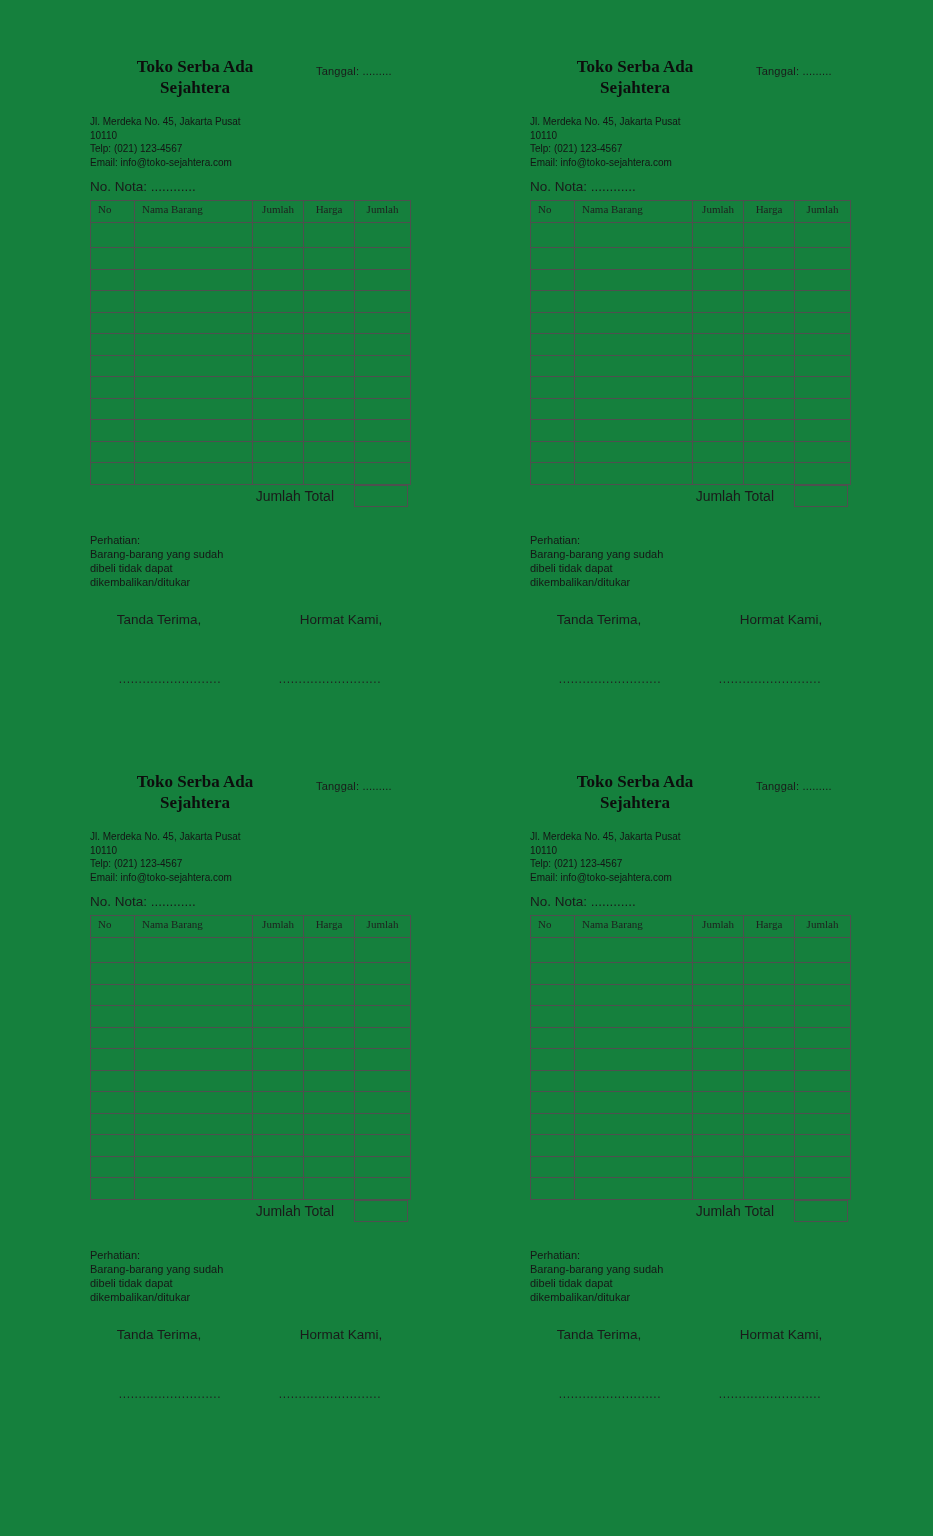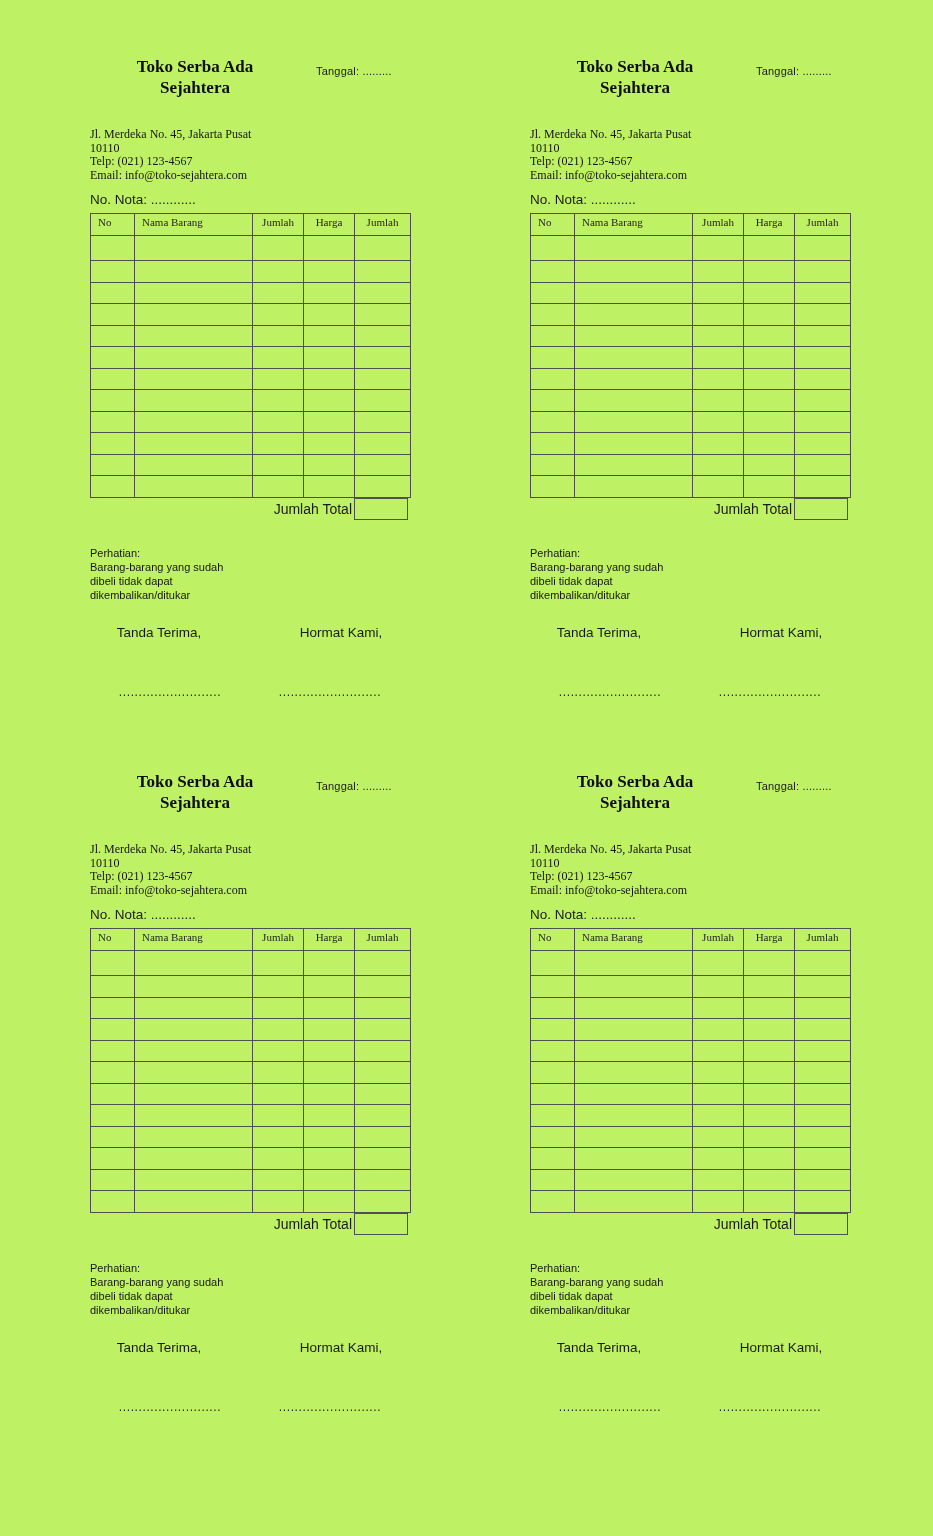--- a/index.html
+++ b/index.html
@@ -6,21 +6,21 @@
     margin: 0;
     padding: 0;
     background: #ffffff;
     font-family: "Liberation Sans", sans-serif;
     color: #1a1a1a;
   }
   .page {
     position: relative;
     width: 933px;
     height: 1536px;
-    background: #bef264;
+    background: #15803d;
     overflow: hidden;
   }
   .q {
     position: absolute;
     width: 320px;
   }
   #q1 { left: 90px;  top: 50px; }
   #q2 { left: 530px; top: 50px; }
   #q3 { left: 90px;  top: 765px; }
   #q4 { left: 530px; top: 765px; }
@@ -39,23 +39,23 @@
   .tanggal {
     position: absolute;
     left: 226px;
     top: 9px;
     font-size: 11px;
     font-weight: 500;
     letter-spacing: 0.2px;
     white-space: nowrap;
   }
   .addr {
-    margin-top: 24px;
-    font-family: Liberation Serif, serif;
-    font-size: 12px;
+    margin-top: 11px;
+    font-family: Liberation Sans, sans-serif;
+    font-size: 10px;
     line-height: 13.5px;
     color: #141414;
   }
   .nota {
     margin-top: 8px;
     font-size: 13.5px;
     line-height: 19px;
   }
   table.items {
     margin-top: 4px;
@@ -88,21 +88,21 @@
 
   .totalrow {
     display: flex;
     justify-content: flex-end;
     align-items: stretch;
     height: 22px;
   }
   .total-label {
     font-size: 14px;
     line-height: 22px;
-    margin-right: 2px;
+    margin-right: 20px;
     white-space: nowrap;
   }
   .total-box {
     width: 54px;
     margin-right: 2px;
     border: 1px solid #4f4f4f;
     box-sizing: border-box;
   }
   .notice {
     margin-top: 26px;

